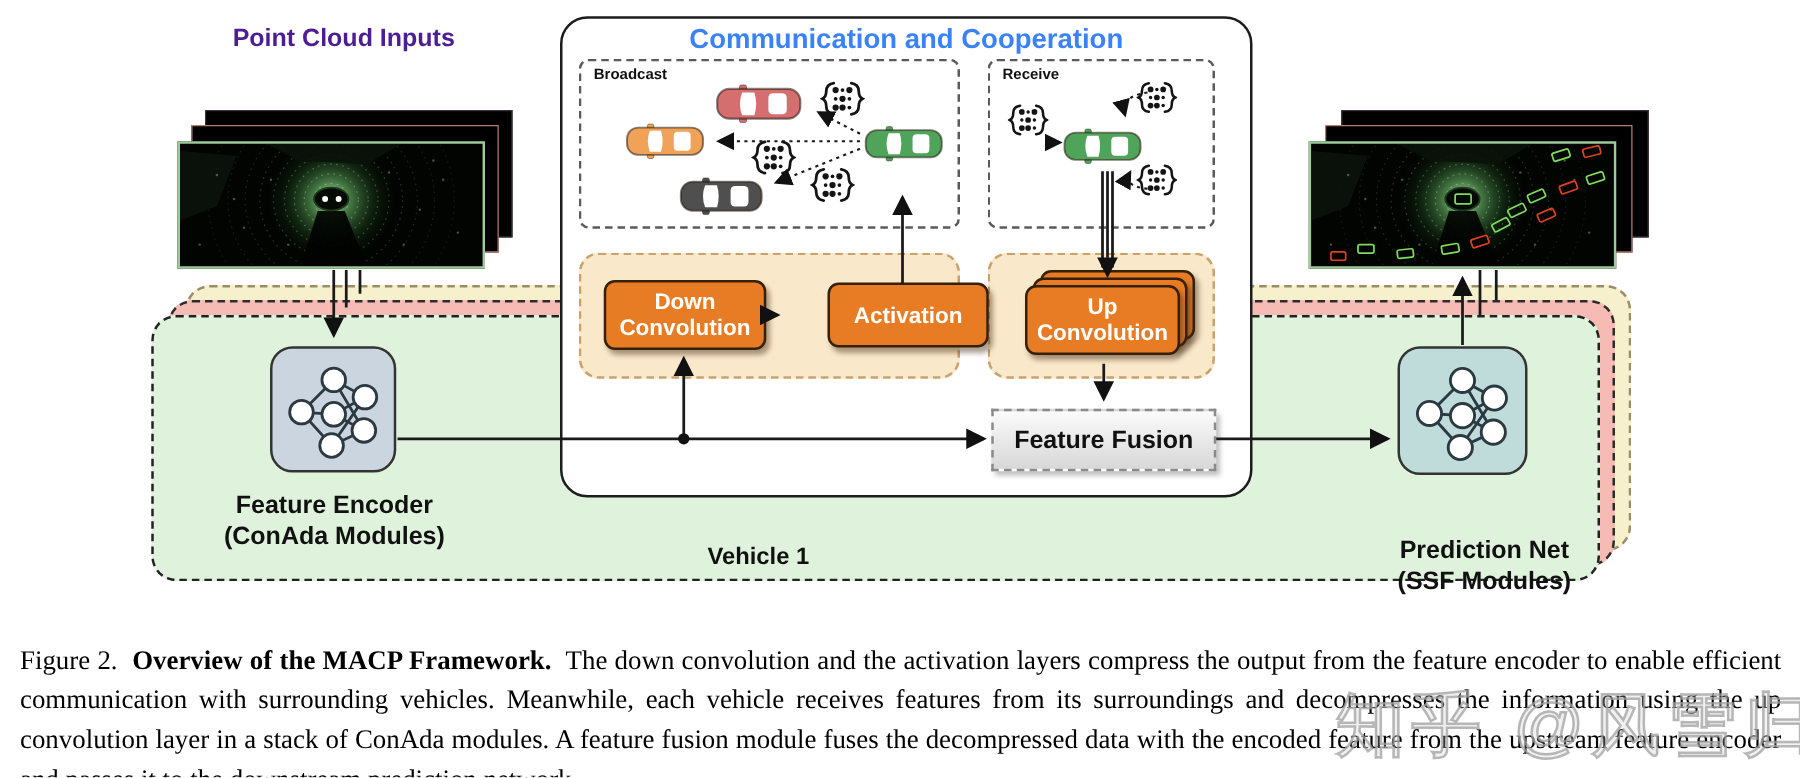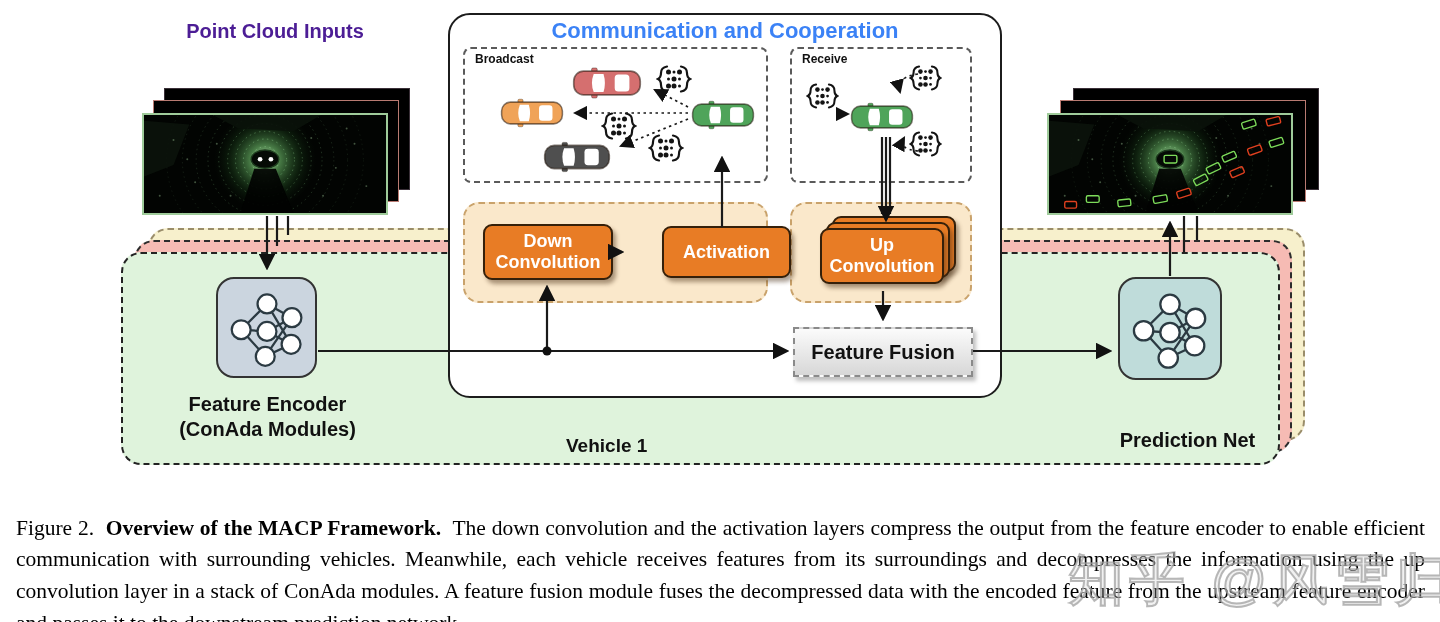--- a/index.html
+++ b/index.html
@@ -248,20 +248,21 @@
     <div>(ConAda Modules)</div>
   </div>
 
   <div class="nnbox" style="left:1118px;top:277px;width:104px;height:103px;background:#bfdcda;">
     <svg width="88" height="88" viewBox="0 0 100 100">
         <use href="#nn-icon"></use>
       </svg>
   </div>
   <div class="modlabel" style="left:1080px;top:392px;width:215px;margin-top:36px;">
     <div>Prediction Net</div>
+    <div>(SSF Modules)</div>
   </div>
 
   <div class="vehicle">Vehicle 1</div>
 
   <svg class="overlay" width="1440" height="480">
     <defs>
       <marker id="ah" viewBox="0 0 10 10" refX="8.5" refY="5" markerWidth="7.5" markerHeight="7.5" orient="auto-start-reverse">
         <path d="M0,0 L10,5 L0,10 Z" fill="#111"></path>
       </marker>
       <marker id="ahs" viewBox="0 0 10 10" refX="8.5" refY="5" markerWidth="8.5" markerHeight="8.5" orient="auto-start-reverse">

